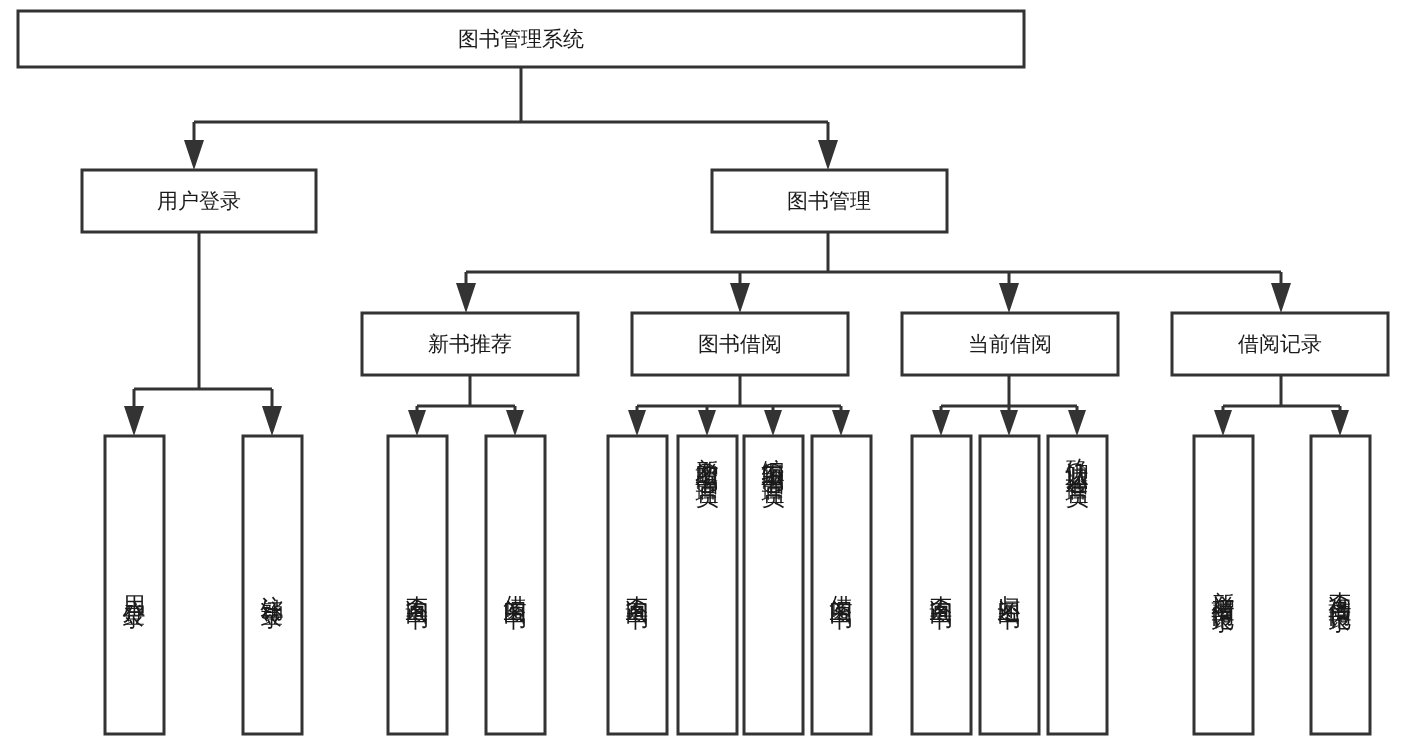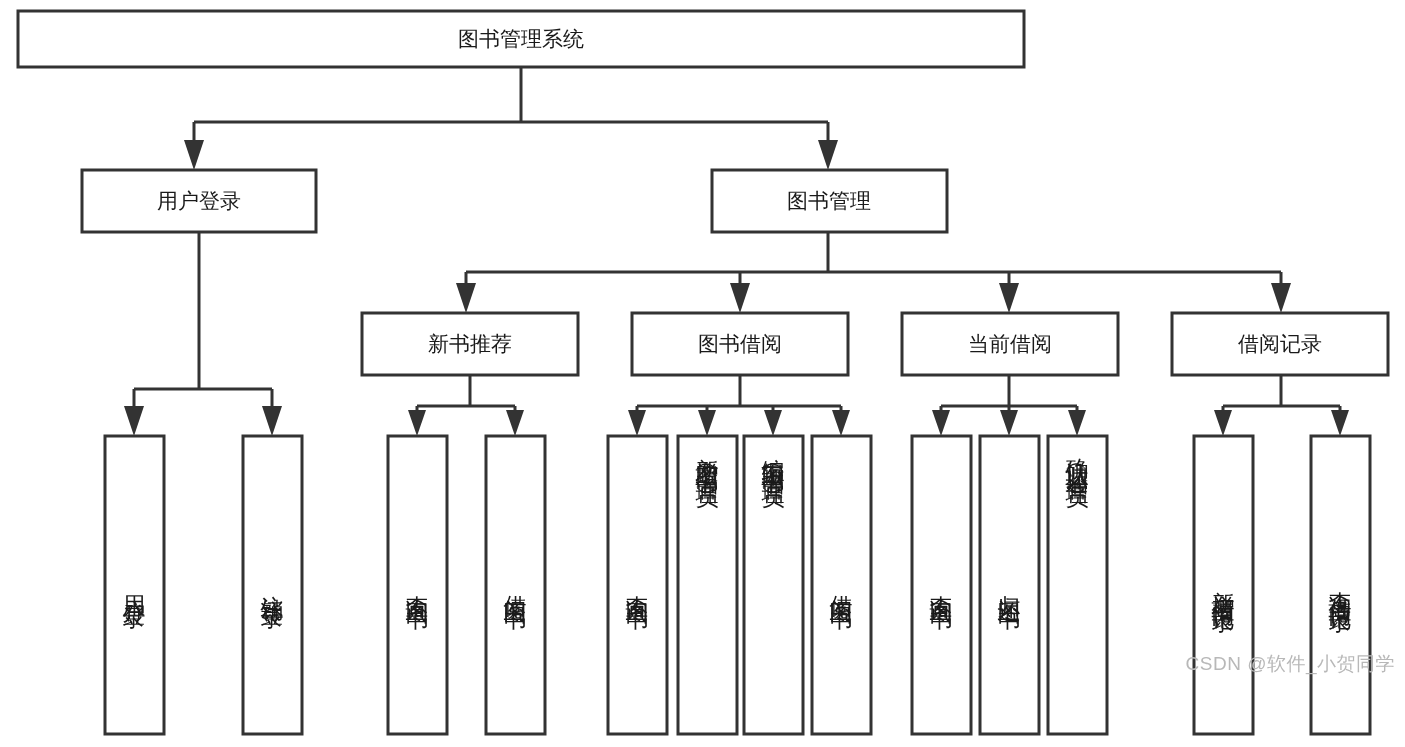--- a/index.html
+++ b/index.html
@@ -244,14 +244,13 @@
     <div class="node-label-v">确认归还（管理员）</div>
   </div>
 
   <div class="node-label-v-wrap" style="left:1194px; top:436px; width:59px; height:298px;">
     <div class="node-label-v">新增借阅记录</div>
   </div>
   <div class="node-label-v-wrap" style="left:1311px; top:436px; width:59px; height:298px;">
     <div class="node-label-v">查询借阅记录</div>
   </div>
 
-  <div class="watermark">CSDN @软件_小贺同学</div>
 </div>
 
 </body></html>

